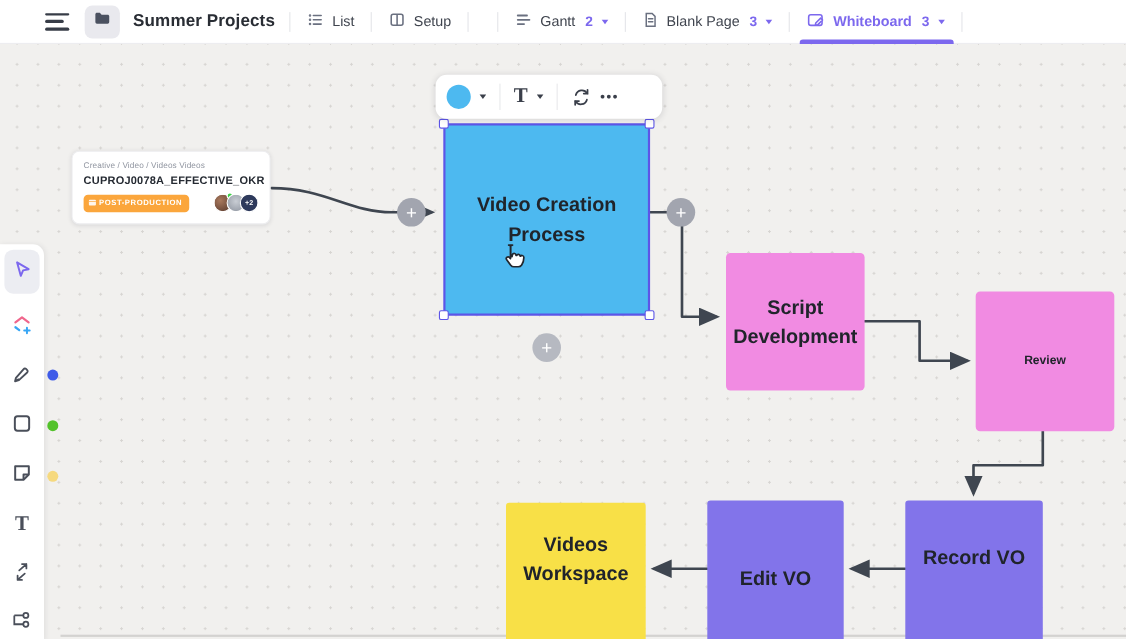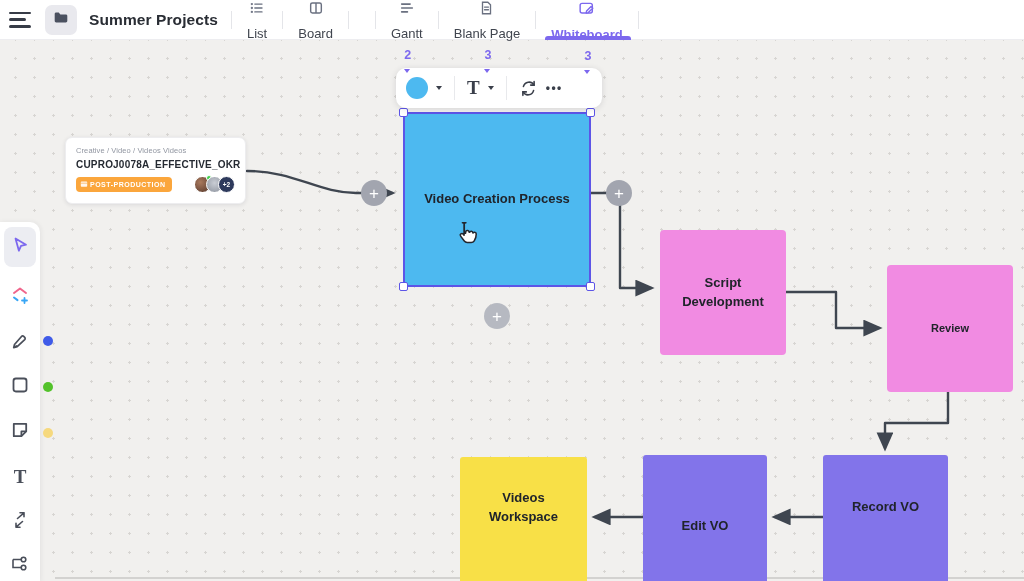--- a/index.html
+++ b/index.html
@@ -2,47 +2,47 @@
 <html><head>
 <meta charset="utf-8">
 <style>
   * { margin:0; padding:0; box-sizing:border-box; }
   html,body { width:1024px; height:581px; overflow:hidden; }
   body { font-family:"Liberation Sans","DejaVu Sans",sans-serif; background:#fff; }
   .app { position:relative; width:1024px; height:581px; overflow:hidden; background:#fff; }
 
   
   .topbar { position:absolute; top:0; left:0; width:1024px; height:40px; background:#fff;
-            border-bottom:1px solid #ededf0; display:flex; align-items:center; z-index:100; }
+            border-bottom:1px solid #ededf0; display:flex; align-items:center; z-index:100;padding-left:32px; }
   .hamburger { width:22px; height:16px; margin-left:9px; display:flex; flex-direction:column; justify-content:space-between; cursor:pointer; }
   .hamburger span { display:block; height:2.6px; border-radius:2px; background:#373c47; }
   .hamburger span:nth-child(2){ width:78%; }
   .folder-btn { width:32px; height:30px; margin-left:14px; background:#e9e9ee; border-radius:7px;
                 display:flex; align-items:center; justify-content:center; }
   .proj-title { margin-left:12px; font-size:15.5px; font-weight:700; color:#292d34; letter-spacing:.1px; white-space:nowrap; }
   .tb-div { width:1px; height:18px; background:#e4e5e9; margin:0 13px; flex:0 0 auto; }
   .tab { display:flex; align-items:center; gap:7px; font-size:13px; font-weight:500; color:#40454f;
-         white-space:nowrap; cursor:pointer; position:relative; height:40px; padding:0 2px;flex-direction:column; }
+         white-space:nowrap; cursor:pointer; position:relative; height:40px; padding:0 2px; }
   .tab .count { color:#7c68ee; font-weight:600; font-size:12.5px; margin-left:2px; }
   .caret { width:0; height:0; border-left:3.5px solid transparent; border-right:3.5px solid transparent;
            border-top:4.5px solid #7c68ee; display:inline-block; margin-left:1px; }
   .tab-active { color:#7c68ee; font-weight:600; }
   .tab-active .underline { position:absolute; left:-4px; right:-6px; bottom:0; height:3.5px;
                            border-radius:3px 3px 0 0; background:#7c68ee; }
 
   
   .canvas { position:absolute; top:40px; left:0; width:1024px; height:541px; overflow:hidden;
             background:#f1f0ee;
             background-image:radial-gradient(#d7d5d2 1.1px, transparent 1.2px);
             background-size:19px 19px; background-position:6px 9px; }
   svg.wires { position:absolute; inset:0; z-index:5; pointer-events:none; }
 
   
   .shape { position:absolute; display:flex; align-items:center; justify-content:center; text-align:center;
-           font-weight:700; color:#20242b; font-size:13px; line-height:1.45; border-radius:3px;
+           font-weight:700; color:#20242b; font-size:18px; line-height:1.45; border-radius:3px;
            padding:0 13px; z-index:10; cursor:pointer; }
   .shape-blue   { left:403px; top:72px;  width:188px; height:175px; border:2px solid #5d55e7; border-radius:2px; z-index:12; }
   .shape-script { left:660px; top:190px; width:126px; height:125px; border-radius:4px; }
   .shape-review { left:887px; top:225px; width:126px; height:127px; border-radius:4px; font-size:11px; }
   .shape-setup  { left:460px; top:417px; width:127px; height:140px; border-radius:3px; }
   .shape-edit   { left:643px; top:415px; width:124px; height:142px; border-radius:3px; }
   .shape-record { left:823px; top:415px; width:125px; height:142px; border-radius:3px; }
   .handle { position:absolute; width:9px; height:9px; background:#fff; border:1.6px solid #5d55e7; border-radius:2px; z-index:13; }
 
   .plus-pill { position:absolute; width:26px; height:26px; border-radius:50%; background:#a2a5af;
@@ -130,21 +130,21 @@
     </div>
     <div class="tb-div"></div>
 
     <div class="tab">
       <span>
         <svg width="16" height="16" viewBox="0 0 18 18" fill="none" stroke="#6a7080" stroke-width="1.6">
             <rect x="3" y="3.4" width="12" height="11.2" rx="2"></rect>
             <path d="M9 3.4v11.2"></path>
           </svg>
       </span>
-      <span>Board</span>
+      <span>Setup</span>
     </div>
     <div class="tb-div"></div>
 
     <div class="tb-div"></div>
 
     <div class="tab">
       <span>
         <svg width="16" height="16" viewBox="0 0 18 18" fill="none" stroke="#6a7080" stroke-width="1.8" stroke-linecap="round">
             <path d="M3 4.6h9.5M3 9h12M3 13.4h6.5"></path>
           </svg>

